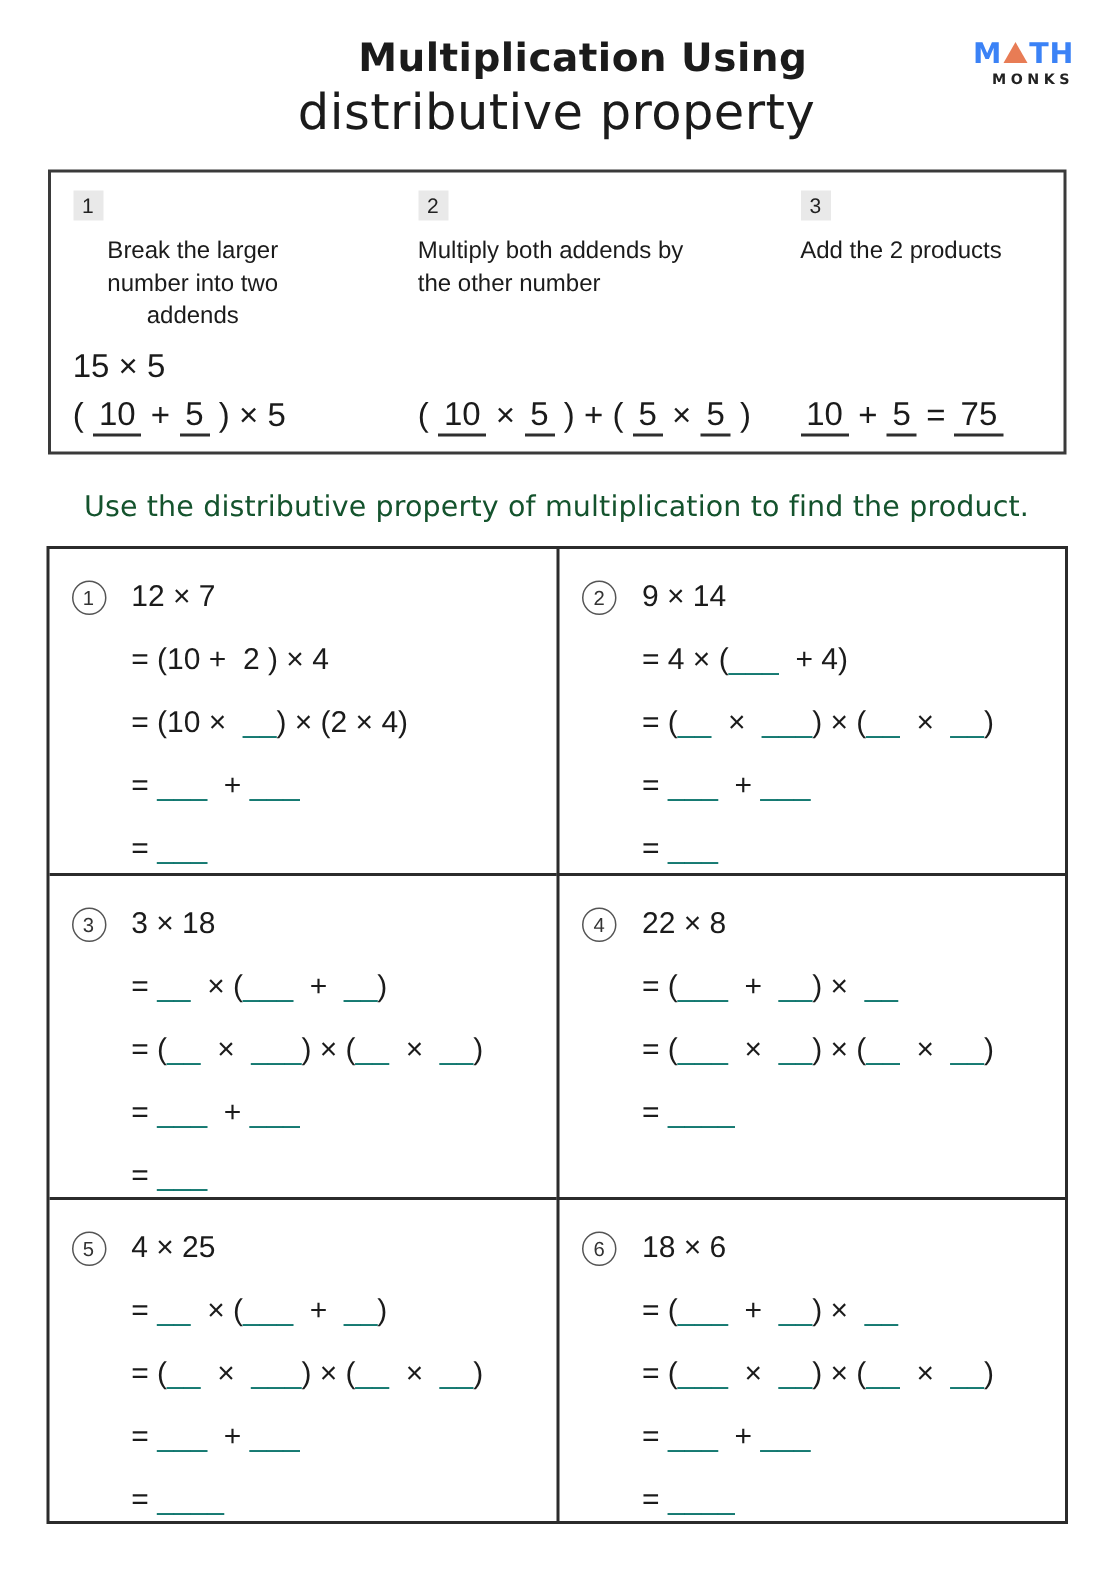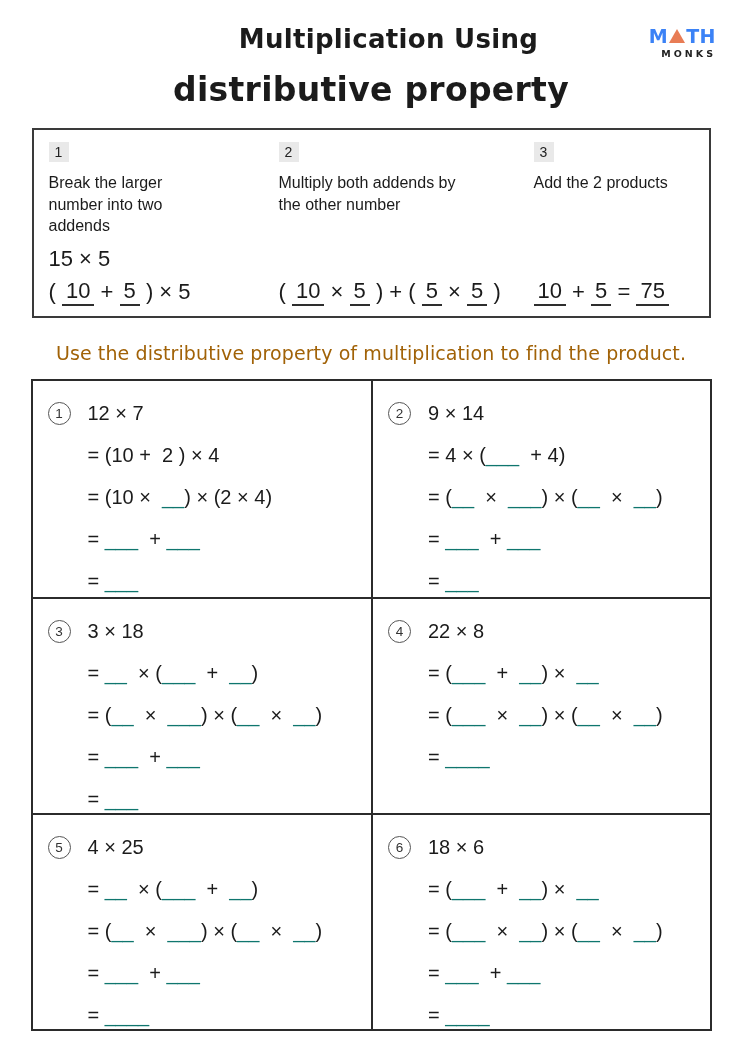--- a/index.html
+++ b/index.html
@@ -14,22 +14,22 @@
   }
 
   
   .header { text-align: center; padding-top: 24px; }
   .title1 {
     font-family: "DejaVu Sans", sans-serif;
     font-weight: 700; font-size: 26px; letter-spacing: 0.3px; margin-left: 35px;
   }
   .title2 {
     font-family: "DejaVu Sans", sans-serif;
-    font-weight: 700; font-size: 33px; letter-spacing: 0.3px;
-    margin-top: 16px;
+    font-weight: 400; font-size: 33px; letter-spacing: 0.3px;
+    margin-top: 1px;
   }
 
   .logo {
     position: absolute; top: 27px; right: 26px;
     text-align: right;
     font-family: "DejaVu Sans", sans-serif;
     line-height: 1;
   }
   .logo-main { font-size: 19px; font-weight: 800; letter-spacing: 0.5px; color: #3b82f6; }
   .tri {
@@ -54,33 +54,33 @@
   .step-2 { width: 255px; }
   .step-3 { flex: 1; }
   .badge {
     width: 20px; height: 20px;
     background: #e9e9e9; color: #222;
     font-size: 14px;
     display: flex; align-items: center; justify-content: center;
     margin-bottom: 10px;
   }
   .step-text { font-size: 16px; line-height: 21.5px; height: 70px; }
-  .step-1 .step-text { width: 160px; }
+  .step-1 .step-text { width: 160px; text-align: center; }
   .step-2 .step-text { width: 200px; }
   .ex { font-size: 22px; height: 33px; display: flex; align-items: center; }
   .ex span { white-space: pre; }
   .u { border-bottom: 2px solid #2e2e2e; padding: 0 4px; }
 
   
   .instruction {
     text-align: center;
     margin-top: 24px;
     font-family: "DejaVu Sans", sans-serif;
     font-size: 19px; letter-spacing: 0.1px;
-    color: #a16207;
+    color: #14532d;
   }
 
   
   .grid {
     margin: 15px auto 0 auto;
     width: 681px;
     border: 2px solid #2b2b2b;
     display: grid;
     grid-template-columns: 1fr 1fr;
     grid-template-rows: repeat(3, 216px);

